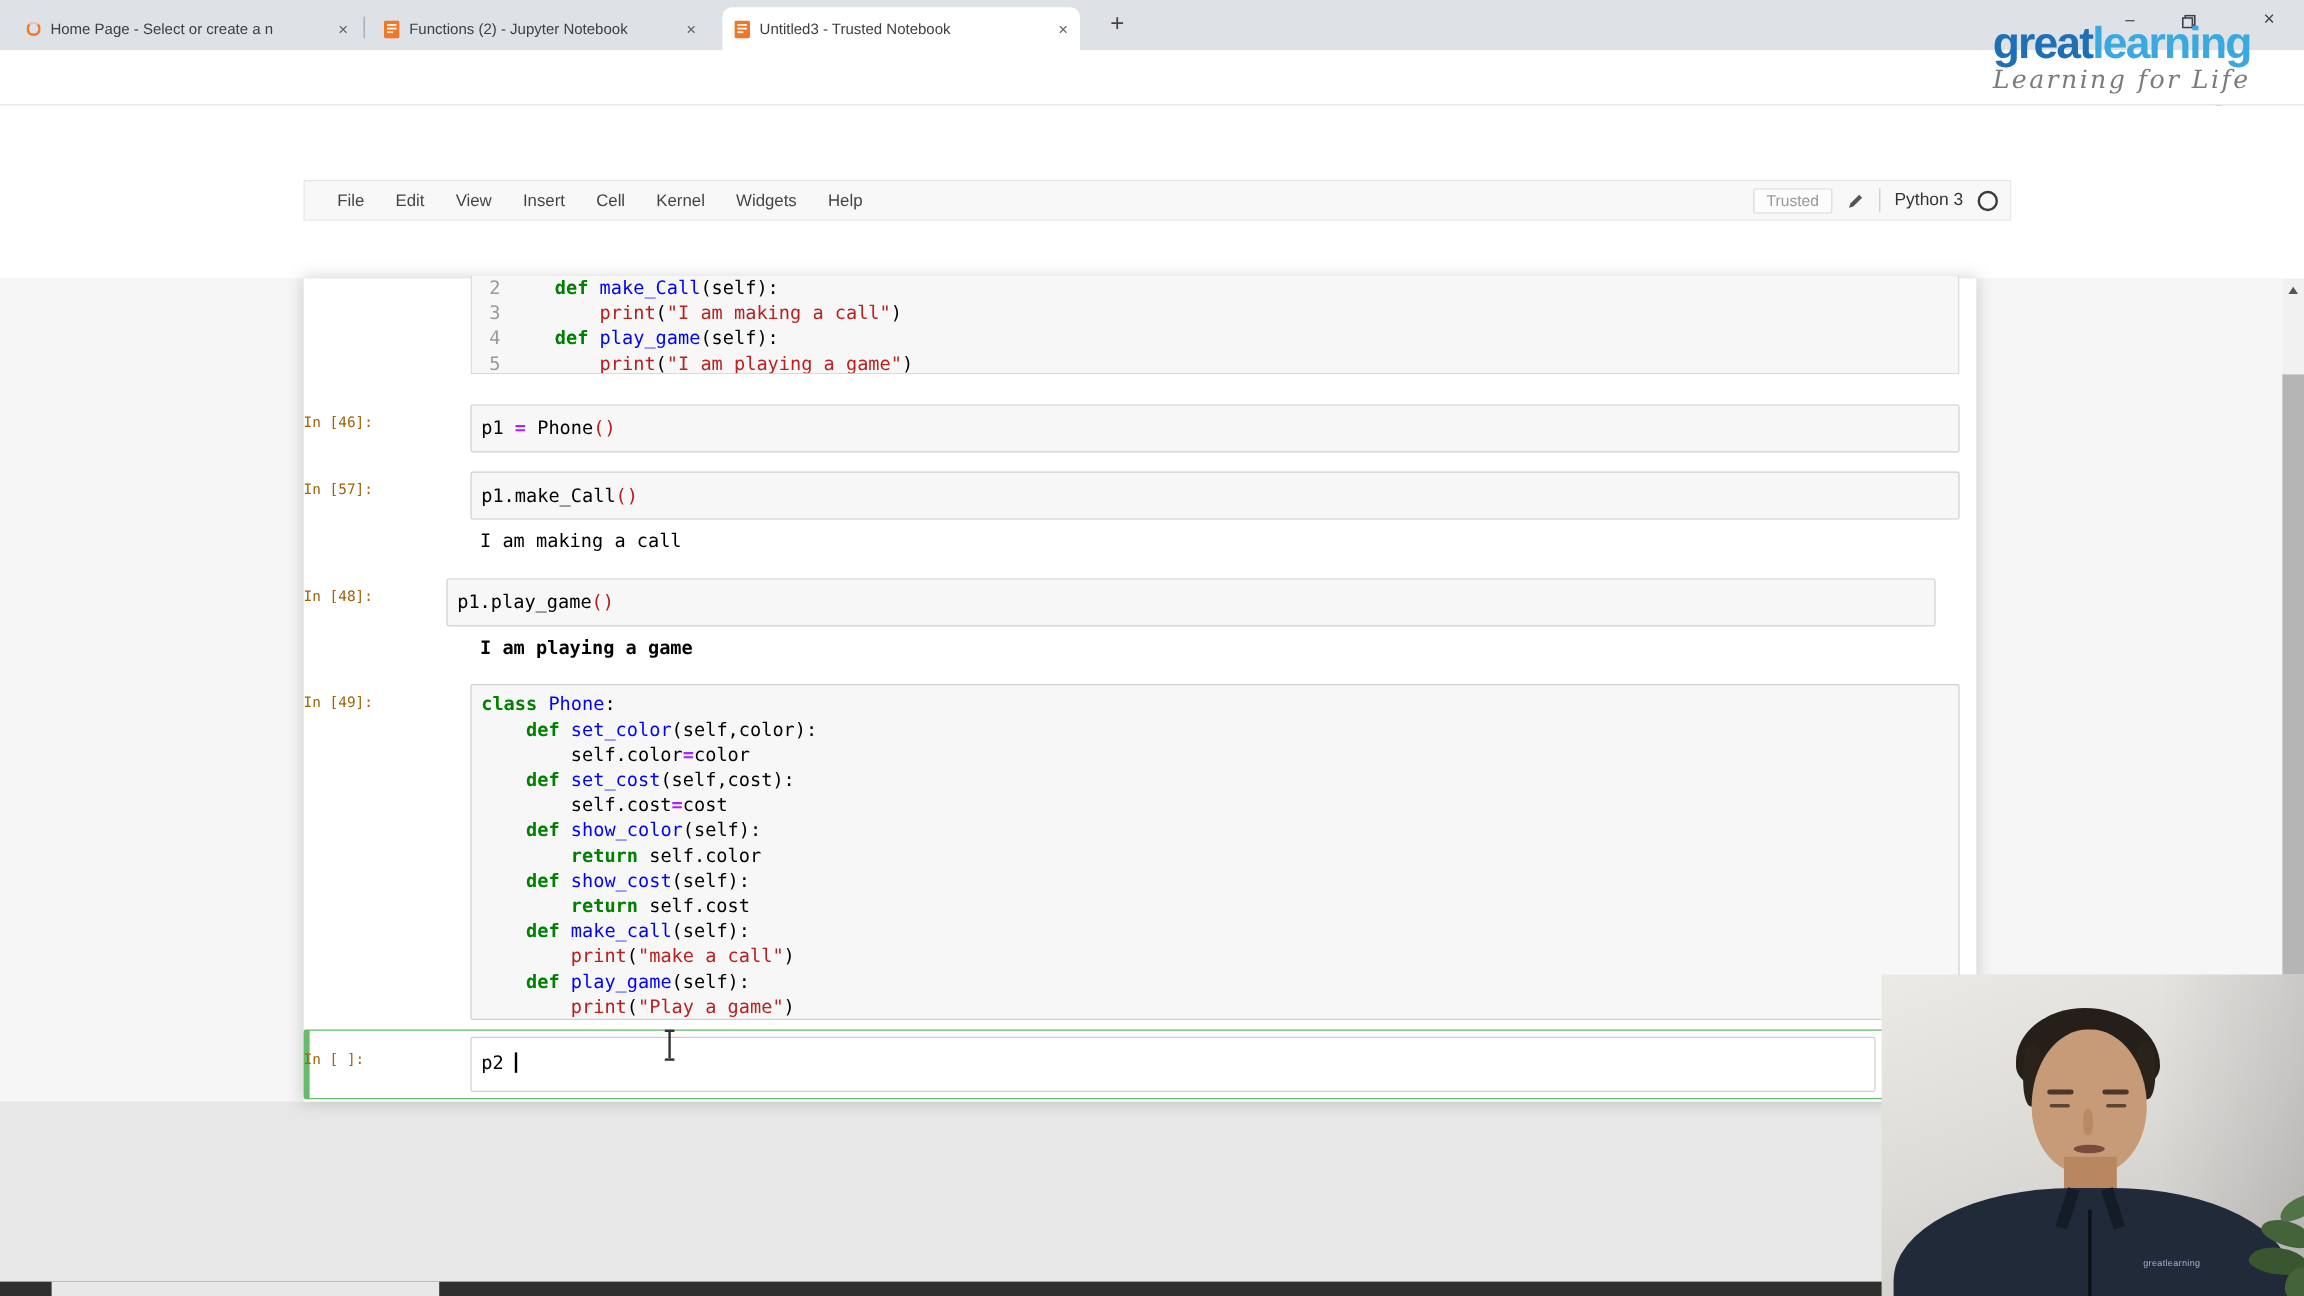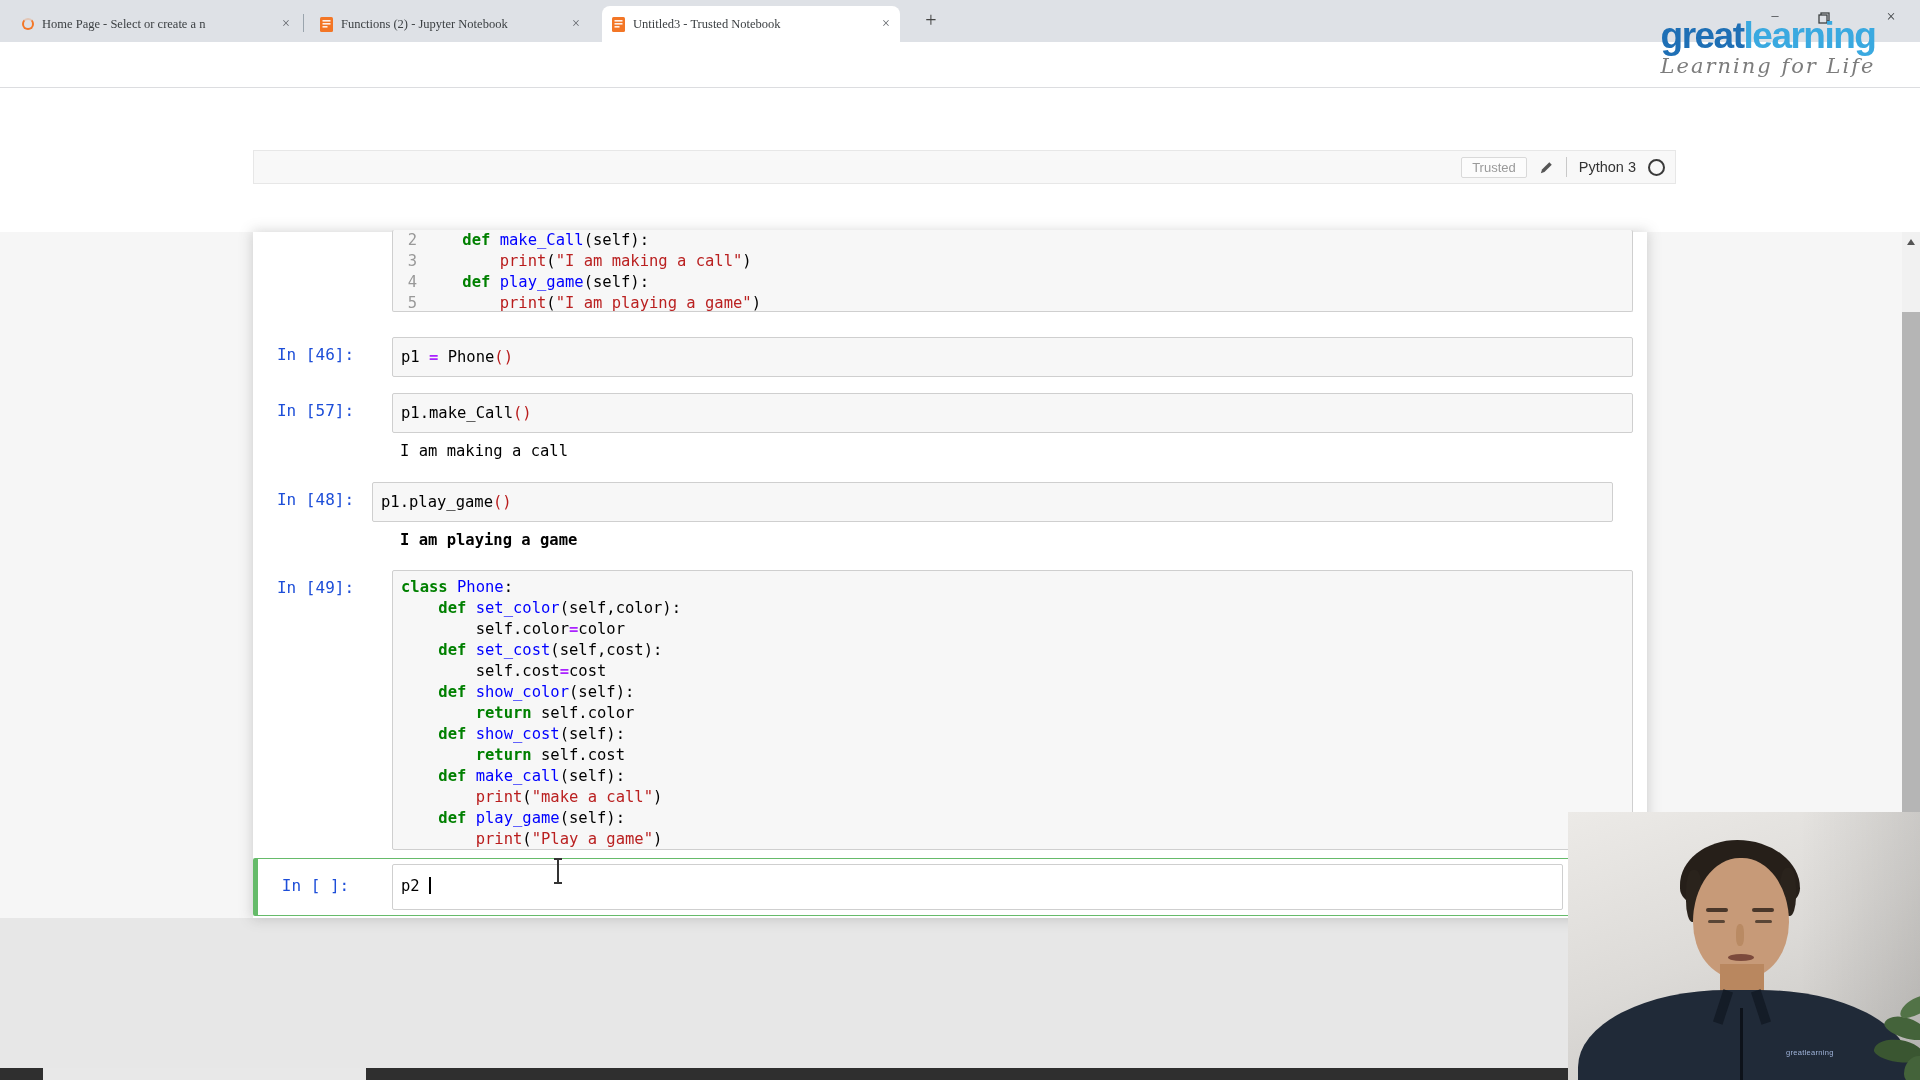--- a/index.html
+++ b/index.html
@@ -1,19 +1,19 @@
 <!DOCTYPE html>
 <html><head>
 <meta charset="utf-8">
 <style>
   html,body{margin:0;padding:0;background:#555;}
   #screen{position:relative;width:1920px;height:1080px;background:#fff;overflow:hidden;
           font-family:"Liberation Sans",sans-serif;}
   
-  .tabstrip{position:absolute;left:0;top:0;width:1920px;height:42px;background:#dee1e6;font-family:Liberation Serif, serif;}
+  .tabstrip{position:absolute;left:0;top:0;width:1920px;height:42px;background:#dee1e6;}
   .tab{position:absolute;top:6px;height:36px;display:flex;align-items:center;gap:8px;
        padding:0 10px;font-size:12.5px;color:#3c4043;box-sizing:border-box;}
   .tab.active{background:#fff;border-radius:8px 8px 0 0;}
   .tab-title{white-space:nowrap;overflow:hidden;flex:1;}
   .tab-close{color:#5f6368;font-size:14px;margin-left:6px;cursor:default;}
   .tab-sep{position:absolute;top:14px;width:1px;height:18px;background:#9aa4ad;}
   .fav-nb{width:13px;height:15px;flex:none;}
   .fav-sp{width:12px;height:12px;border:2.5px solid #f37626;border-top-color:rgba(243,118,38,.25);
           border-radius:50%;flex:none;box-sizing:border-box;}
   .newtab{position:absolute;left:918px;top:8px;font-size:20px;color:#444;width:26px;height:26px;
@@ -56,22 +56,22 @@
         display:flex;align-items:center;justify-content:center;box-sizing:border-box;color:#444;}
   .runlabel{font-size:13px;color:#333;margin-left:5px;}
   .ddcaret{font-size:9px;color:#333;}
   .ddlabel{font-size:13px;color:#333;}
   
   .site{position:absolute;left:0;top:232px;width:1902px;height:836px;background:#f6f6f6;}
   .site-bottom{position:absolute;left:0;top:918px;width:1920px;height:150px;background:#e7e7e7;}
   .nbcontainer{position:absolute;left:253px;top:232px;width:1394px;height:686px;background:#fff;
                box-shadow:0 0 12px 1px rgba(87,87,87,.25);}
   
-  .prompt{position:absolute;left:253px;width:132px;text-align:center;padding-right:7px;box-sizing:border-box;
-          font-family:"DejaVu Sans Mono",monospace;font-size:16px;color:#1d4ed8;white-space:pre;}
+  .prompt{position:absolute;left:253px;width:132px;text-align:left;padding-right:7px;box-sizing:border-box;
+          font-family:"DejaVu Sans Mono",monospace;font-size:12px;color:#a16207;white-space:pre;}
   .inbox{position:absolute;left:392px;width:1241px;background:#f7f7f7;border:1px solid #cfcfcf;border-radius:2px;
          box-sizing:border-box;font-family:"DejaVu Sans Mono",monospace;font-size:15.5px;line-height:21px;
          color:#000;white-space:pre;overflow:hidden;}
   .cl{height:21px;}
   .gut{display:inline-block;width:16px;margin-right:8px;text-align:right;color:#999;}
   .tk-kw{color:#008000;font-weight:bold;}
   .tk-fn{color:#0000ff;}
   .tk-bi{color:#b91c1c;}
   .tk-str{color:#ba2121;}
   .tk-op{color:#aa22ff;font-weight:bold;}
@@ -215,20 +215,30 @@
         <path d="M16 2c-4.5 0-5 1.8-5 3.8V9h6v1H6.8C4.2 10 2 11.5 2 16s2.2 6 4.8 6H10v-3.4c0-2.9 2.3-4.6 5-4.6h6c2.2 0 4-1.8 4-4V5.8C25 3.8 23.5 2 19 2h-3z" fill="#3b6ea5"></path>
         <circle cx="12.4" cy="5.6" r="1.3" fill="#fff"></circle>
         <path d="M16 30c4.5 0 5-1.8 5-3.8V23h-6v-1h10.2c2.6 0 4.8-1.5 4.8-6s-2.2-6-4.8-6H22v3.4c0 2.9-2.3 4.6-5 4.6h-6c-2.2 0-4 1.8-4 4v4.2c0 2 1.5 3.8 6 3.8h3z" fill="#f4c63d"></path>
         <circle cx="19.6" cy="26.4" r="1.3" fill="#fff"></circle>
       </svg>
     </div>
     <div class="logout">Logout</div>
   </div>
 
   <div class="menubar">
+    <div id="menu" style="display:flex">
+        <span class="mitem">File</span>
+        <span class="mitem">Edit</span>
+        <span class="mitem">View</span>
+        <span class="mitem">Insert</span>
+        <span class="mitem">Cell</span>
+        <span class="mitem">Kernel</span>
+        <span class="mitem">Widgets</span>
+        <span class="mitem">Help</span>
+      </div>
     <div class="mb-right">
       <span class="trusted">Trusted</span>
       <span>
         <svg width="15" height="15" viewBox="0 0 16 16">
             <path d="M2 14l1.2-3.8L11 2.4l2.6 2.6-7.8 7.8L2 14z" fill="#555"></path>
           </svg>
       </span>
       <span class="mdiv"></span>
       <span class="kname">Python 3</span>
       <span class="kcircle"></span>

